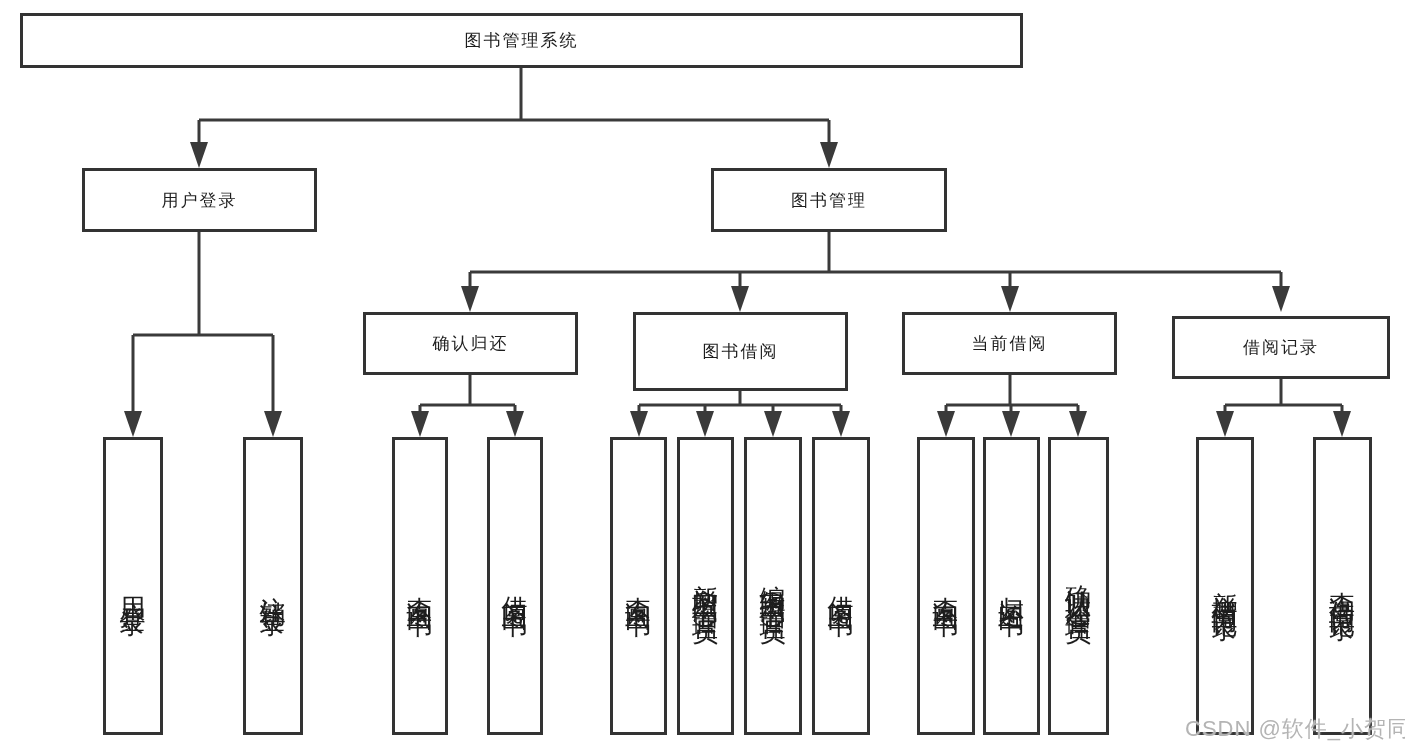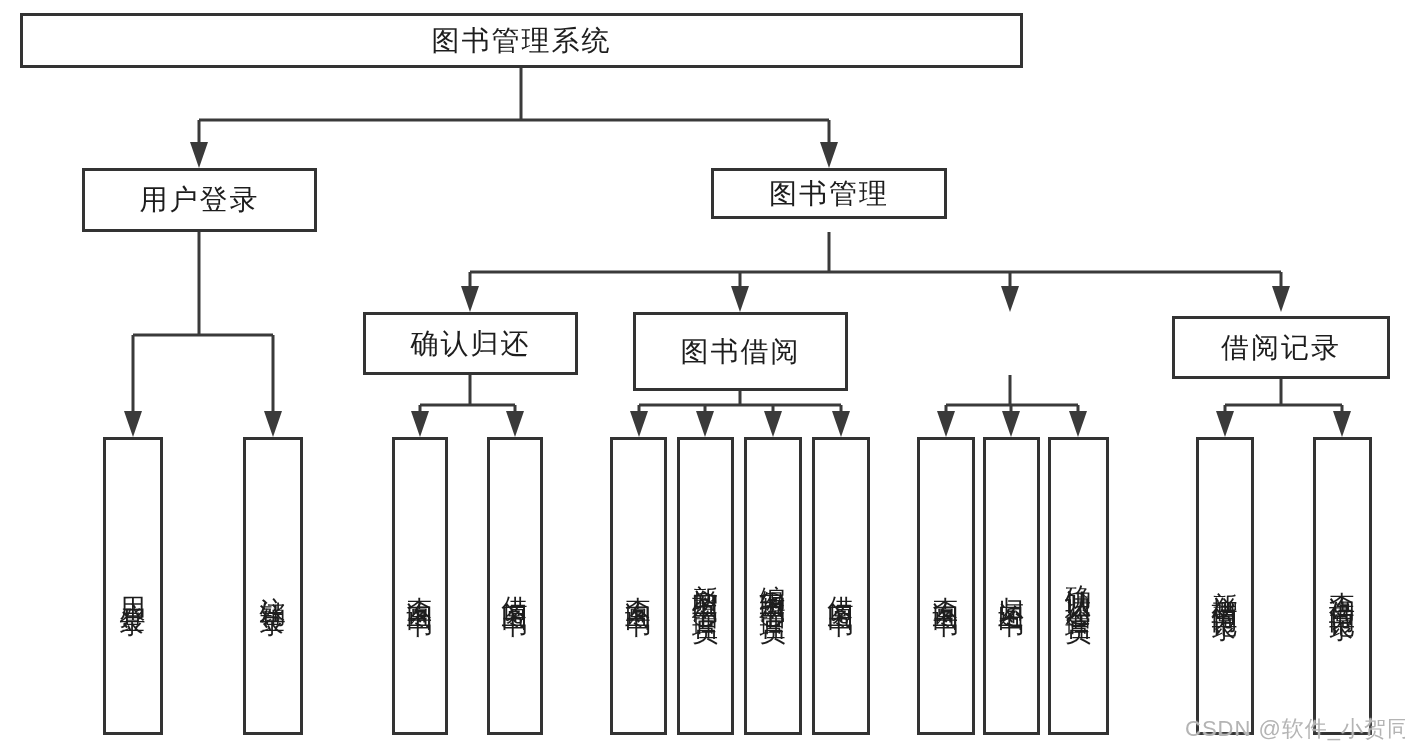--- a/index.html
+++ b/index.html
@@ -22,37 +22,37 @@
     box-sizing: border-box;
     background: #ffffff;
     border: 3px solid #333333;
     display: flex;
     align-items: center;
     justify-content: center;
     color: #1d1d1d;
     z-index: 1;
   }
   .box.h span {
-    font-size: 28px;
+    font-size: 17px;
     letter-spacing: 2px;
     white-space: nowrap;
     text-align: right;
   }
   .box.v span {
     writing-mode: vertical-rl;
     text-orientation: mixed;
     font-size: 26px;
     line-height: 1;
     letter-spacing: 5px;
     white-space: nowrap;
   }
   
   .n-root           { left: 20px;   top: 13px;  width: 1003px; height: 55px; }
   .n-user-login     { left: 82px;   top: 168px; width: 235px;  height: 64px; }
-  .n-book-mgmt      { left: 711px;  top: 168px; width: 236px;  height: 51px; }
+  .n-book-mgmt      { left: 711px;  top: 168px; width: 236px;  height: 64px; }
   .n-new-book-rec   { left: 363px;  top: 312px; width: 215px;  height: 63px; }
   .n-book-borrow    { left: 633px;  top: 312px; width: 215px;  height: 79px; }
   .n-current-borrow { left: 902px;  top: 312px; width: 215px;  height: 63px; }
   .n-borrow-record  { left: 1172px; top: 316px; width: 218px;  height: 63px; }
   .leaf { top: 437px; height: 298px; }
   .n-leaf-user-login     { left: 103px;  width: 60px; }
   .n-leaf-logout         { left: 243px;  width: 60px; }
   .n-leaf-nbr-query      { left: 392px;  width: 56px; }
   .n-leaf-nbr-borrow     { left: 487px;  width: 56px; }
   .n-leaf-bb-query       { left: 610px;  width: 57px; }
@@ -131,20 +131,23 @@
   <div class="box h n-book-mgmt">
     <span>图书管理</span>
   </div>
 
   <div class="box h n-new-book-rec">
     <span>确认归还</span>
   </div>
   <div class="box h n-book-borrow">
     <span>图书借阅</span>
   </div>
+  <div class="box h n-current-borrow">
+    <span>当前借阅</span>
+  </div>
   <div class="box h n-borrow-record">
     <span>借阅记录</span>
   </div>
 
   <div class="box v leaf n-leaf-user-login">
     <span>用户登录</span>
   </div>
   <div class="box v leaf n-leaf-logout">
     <span>注销登录</span>
   </div>

